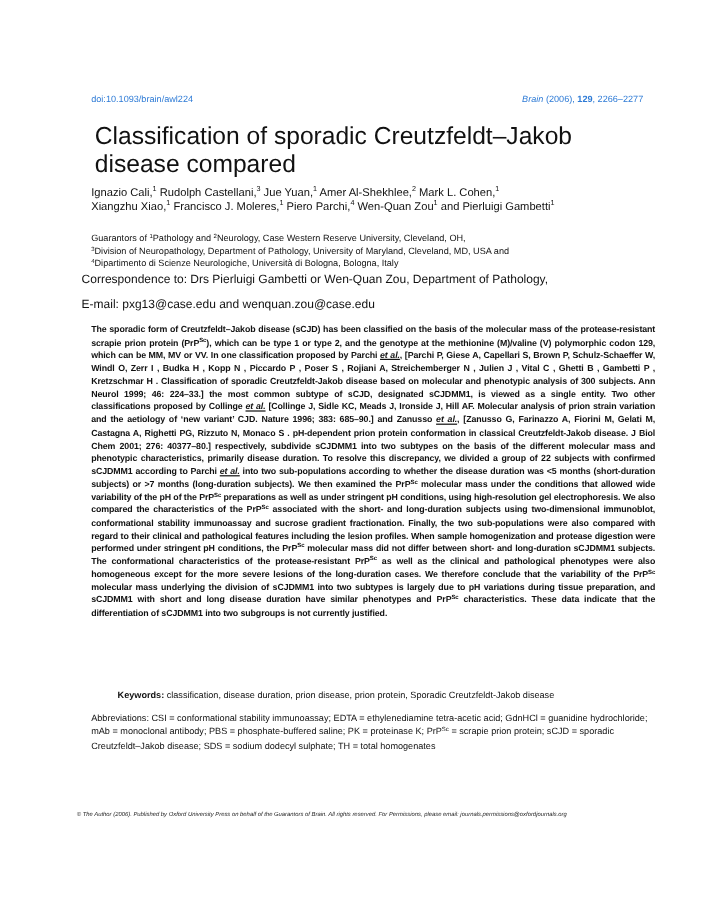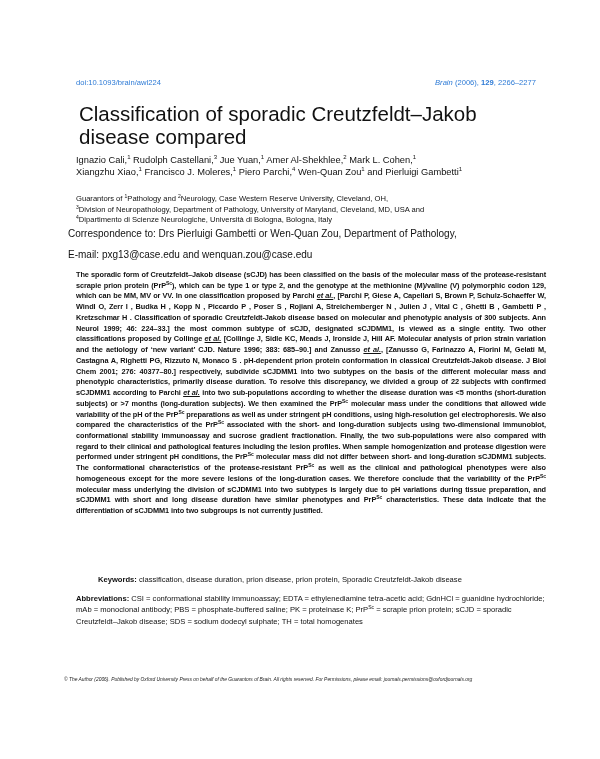--- a/index.html
+++ b/index.html
@@ -114,21 +114,21 @@
 
     .abbreviations {
       position: absolute;
       left: 76px;
       top: 593px;
       width: 470px;
       font-size: 7.6px;
       line-height: 11.3px;
       color: #111;
     }
-    .abbreviations .ab-label { font-weight: bold; }
+    .abbreviations .ab-label { font-weight: normal; }
     .abbreviations sup { font-size: 5px; vertical-align: 3px; line-height: 0; }
 
     .received {
       position: absolute;
       left: 76px;
       top: 630px;
       width: 470px;
       font-size: 7.4px;
       line-height: 10px;
       font-style: italic;

